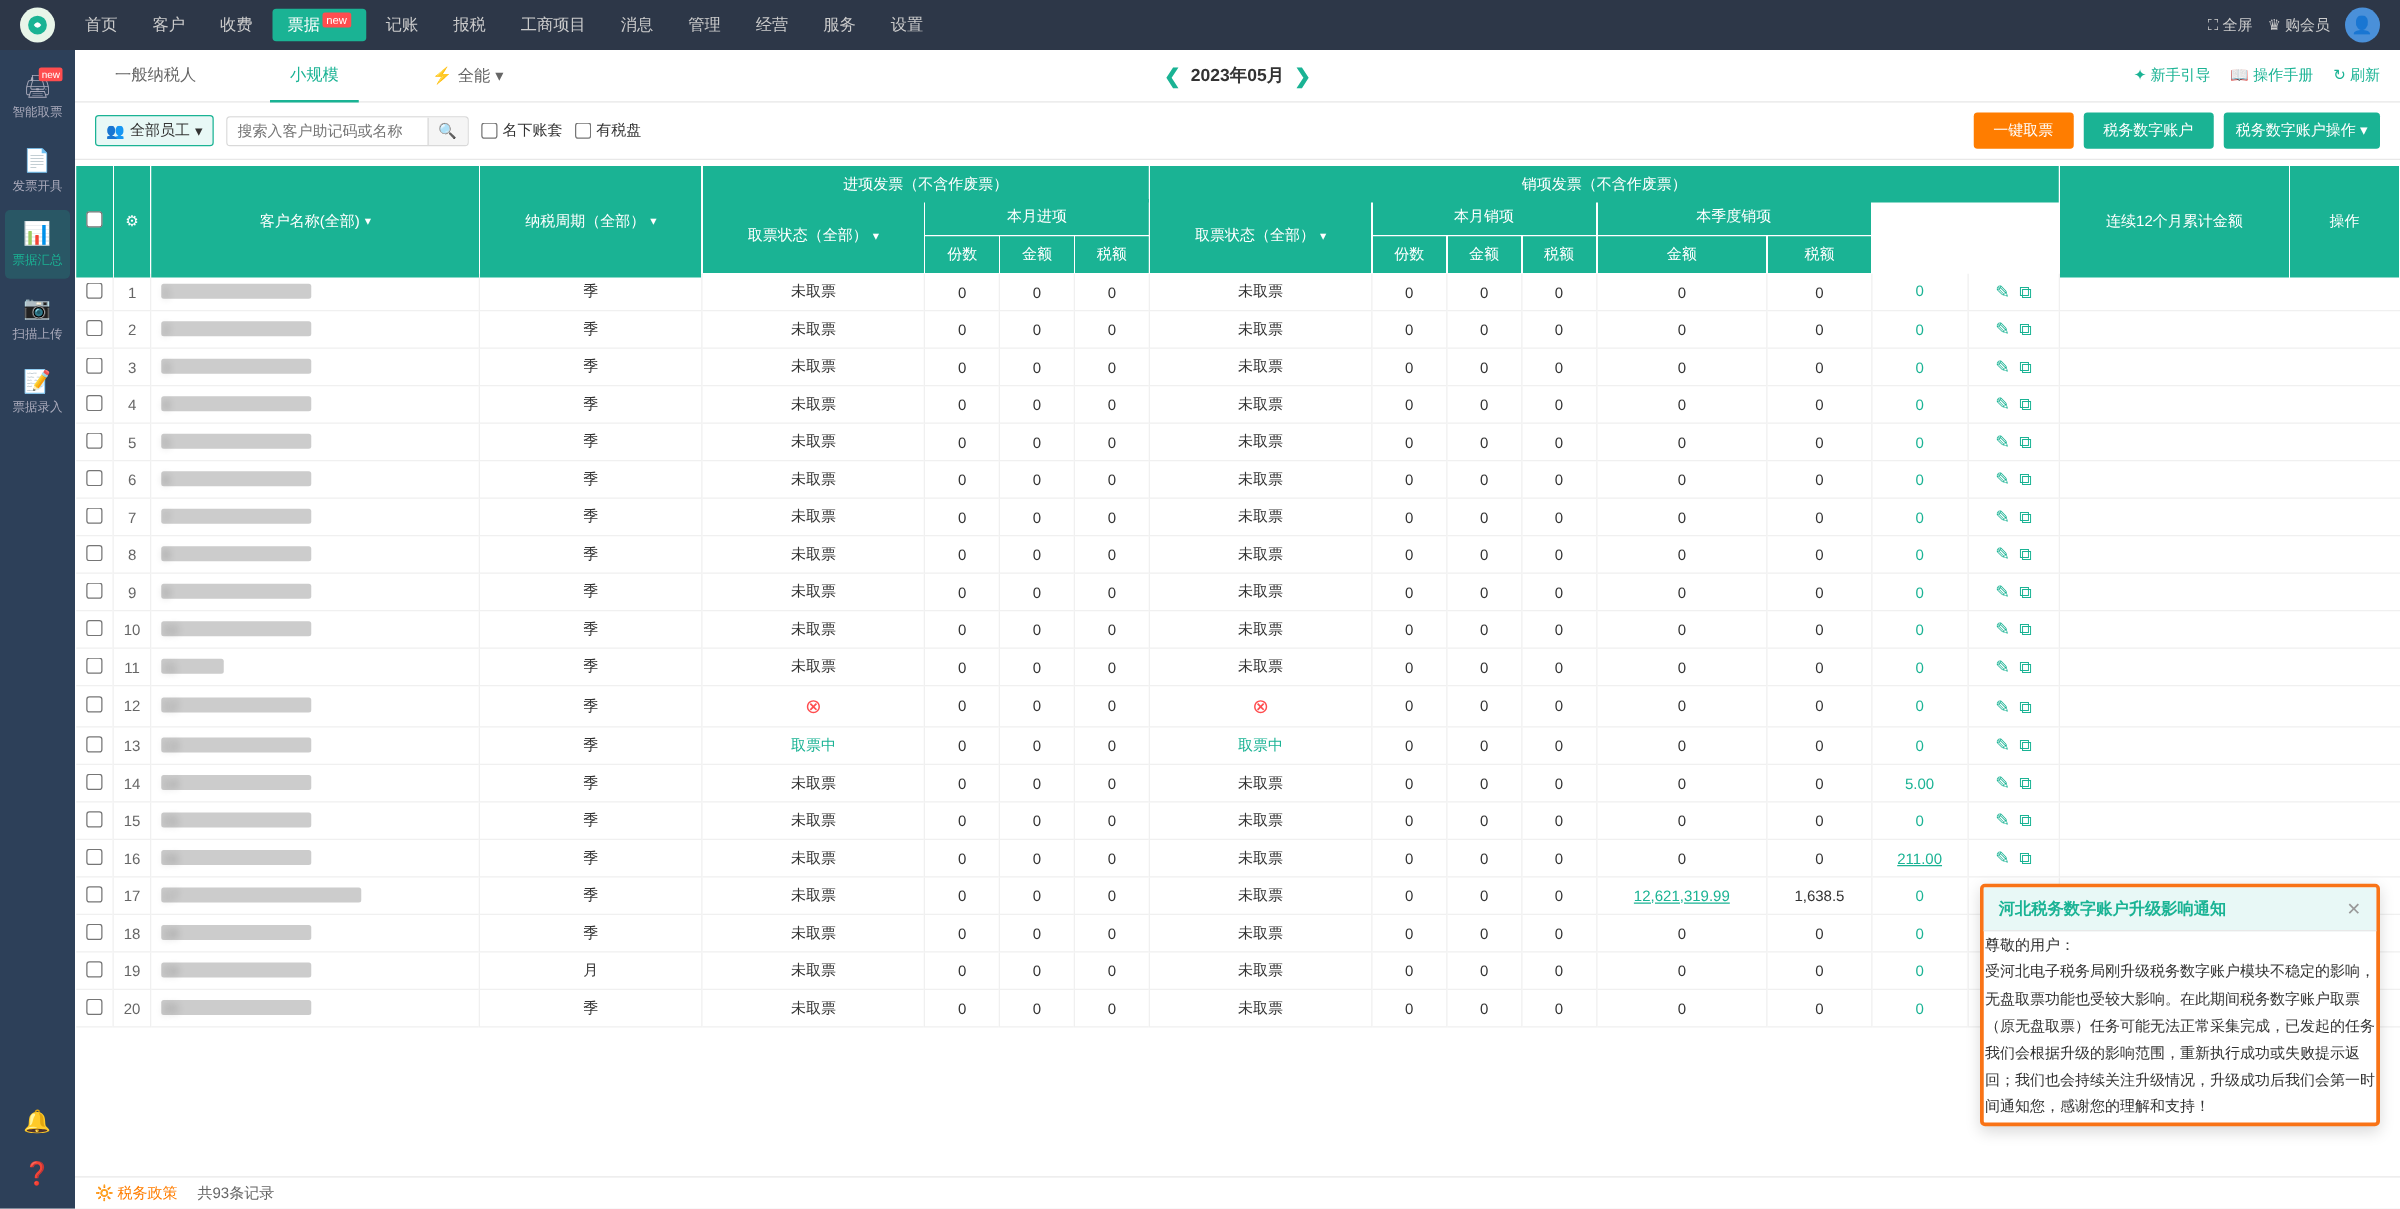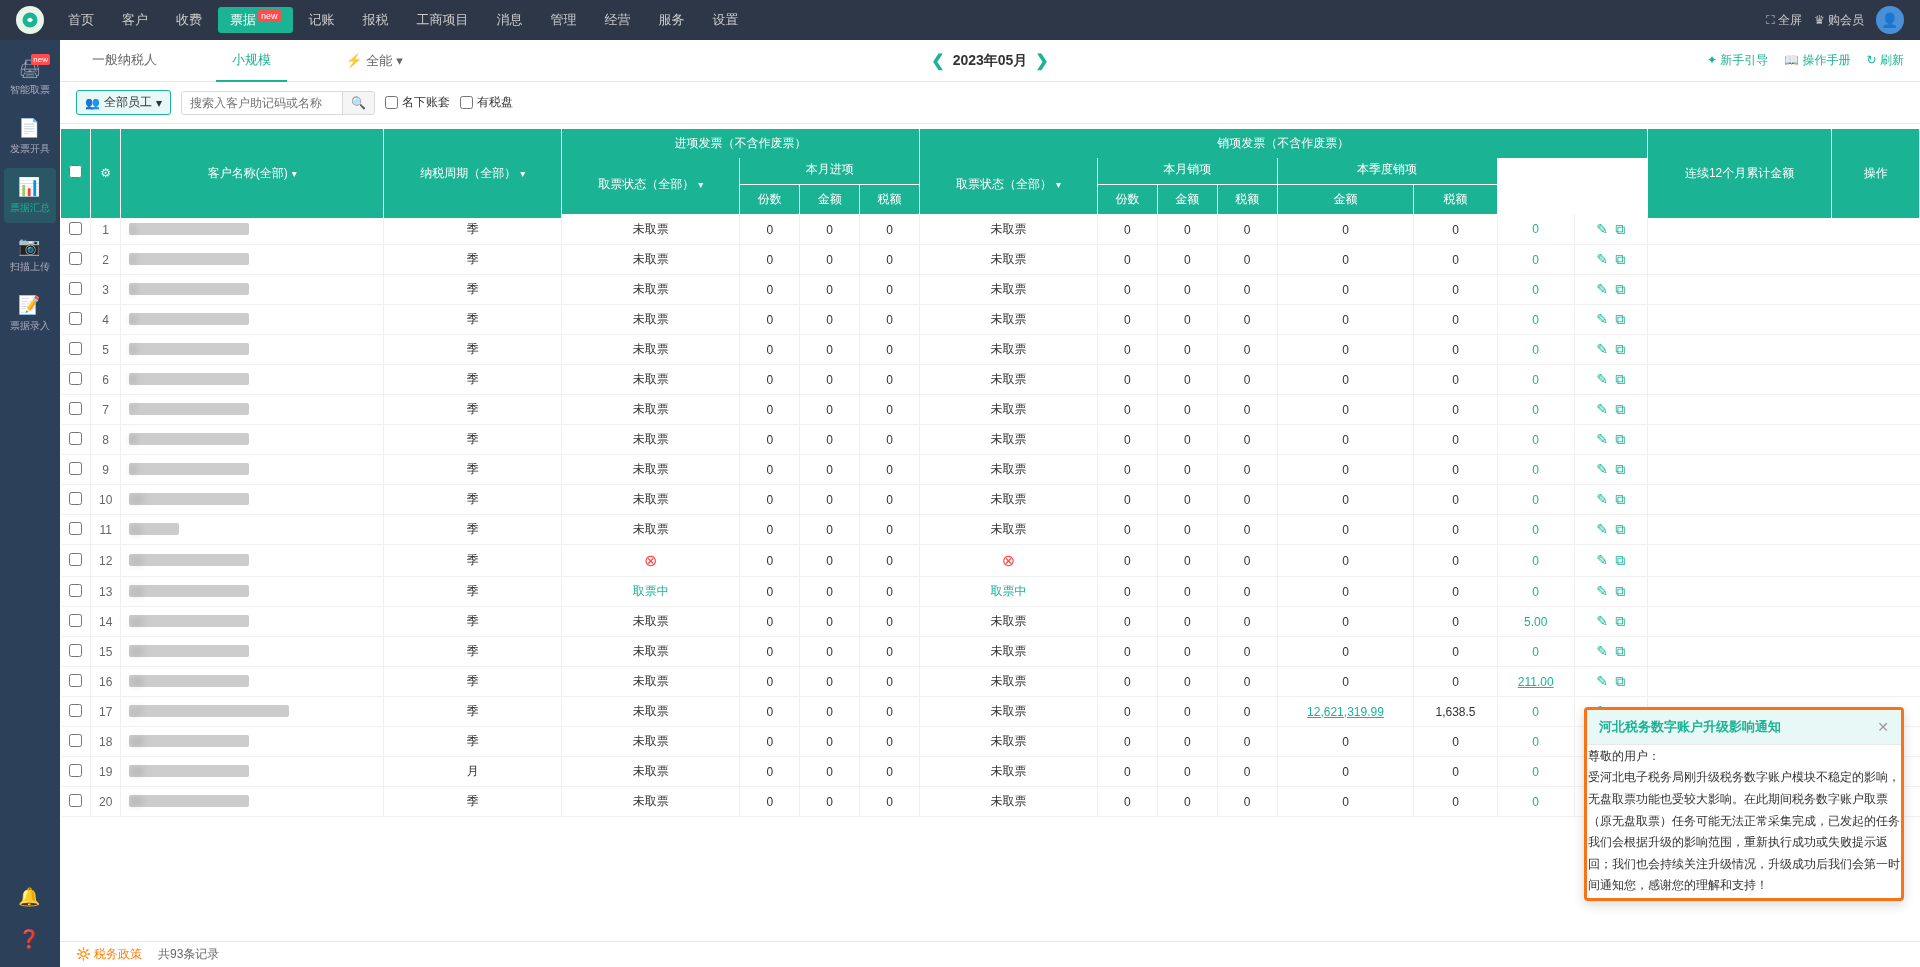--- a/index.html
+++ b/index.html
@@ -168,20 +168,25 @@
       <div class="search-box">
         <input type="text" placeholder="搜索入客户助记码或名称" style="">
         <div class="search-box-btn">🔍</div>
       </div>
       <label class="checkbox-label">
         <input type="checkbox" style=""> 名下账套
       </label>
       <label class="checkbox-label">
         <input type="checkbox" style=""> 有税盘
       </label>
+      <div class="toolbar-right">
+        <button class="btn-orange">一键取票</button>
+        <button class="btn-teal">税务数字账户</button>
+        <button class="btn-dropdown">税务数字账户操作 ▾</button>
+      </div>
     </div>
 
     <div class="table-wrapper" style="position:relative;">
       <div class="table-container">
         <table>
           <thead>
             <tr>
               <th rowspan="3" style="width:30px;"><input type="checkbox" style=""></th>
               <th rowspan="3" style="width:20px;">
                 <span>⚙</span>

